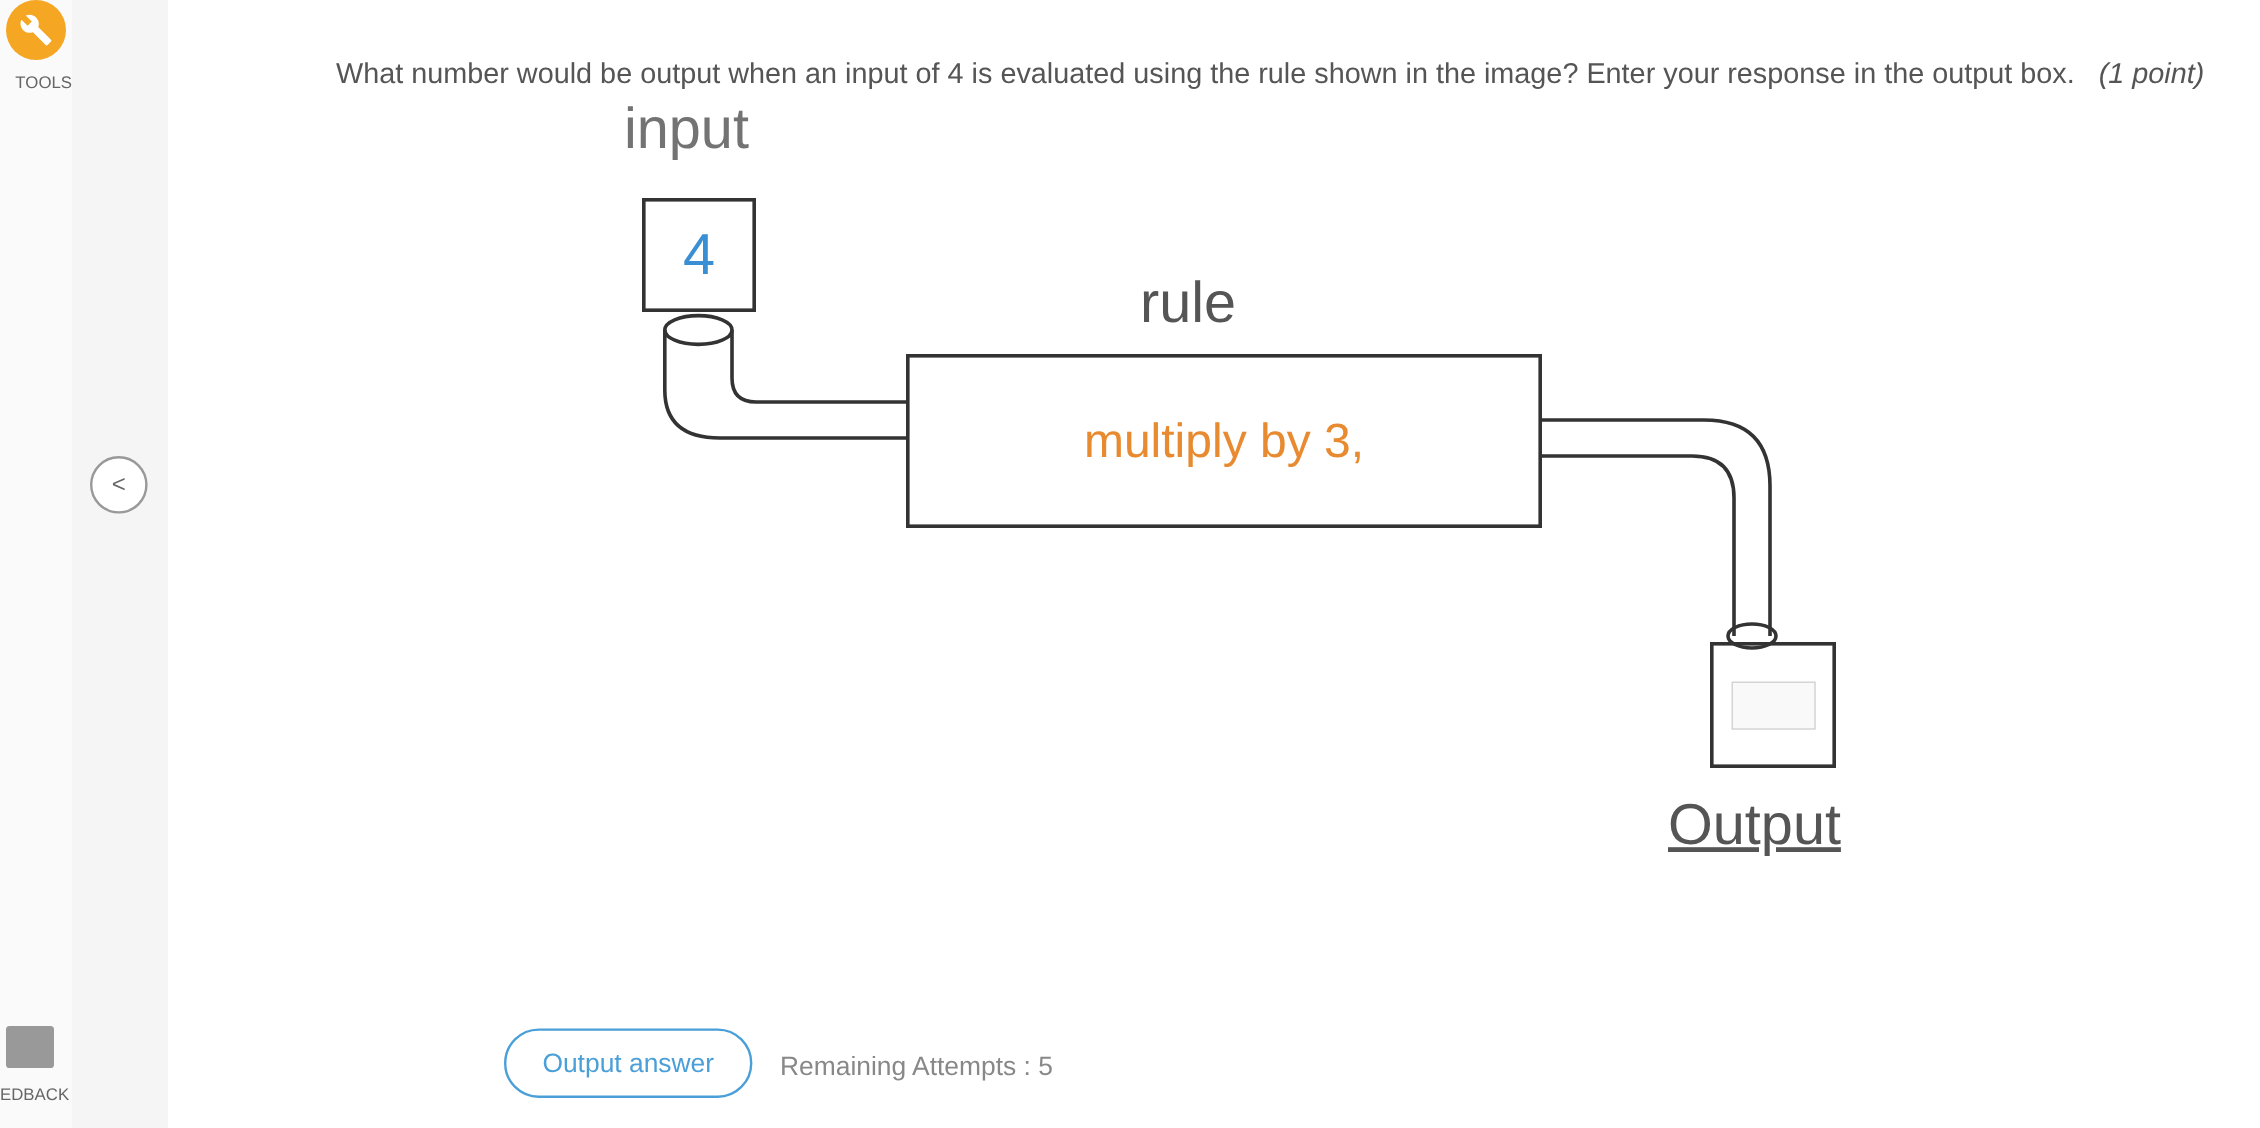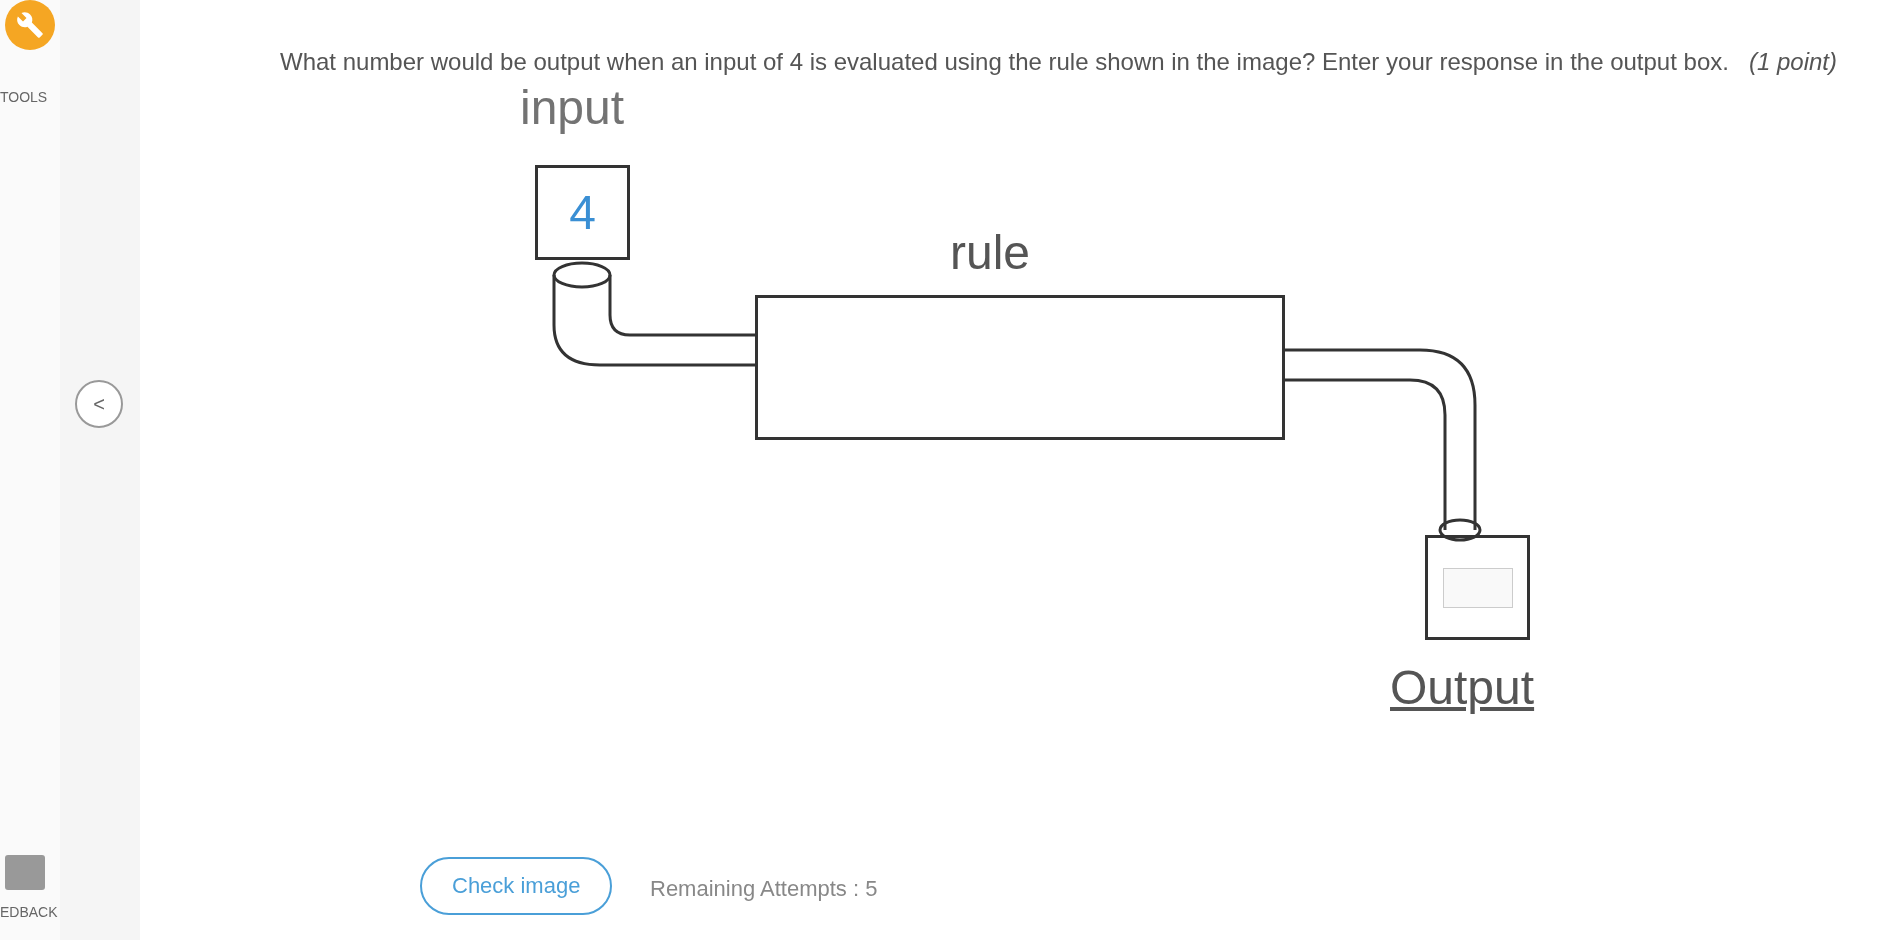--- a/index.html
+++ b/index.html
@@ -35,24 +35,23 @@
       align-items: center;
       justify-content: center;
       color: white;
       font-size: 24px;
     }
     .tools-label {
       position: absolute;
       left: 0;
       top: 60px;
       width: 60px;
-      text-align: left;
+      text-align: right;
       font-size: 14px;
       color: #666;
-      margin-top: 29px;
     }
     .feedback-button {
       position: absolute;
       left: 5px;
       bottom: 50px;
       width: 40px;
       height: 35px;
       background: #999;
       border-radius: 3px;
     }
@@ -247,29 +246,30 @@
     </div>
 
     <svg class="pipe1" width="230" height="130">
       <ellipse cx="42" cy="15" rx="28" ry="12" fill="none" stroke="#333" stroke-width="3"></ellipse>
       <path d="M 14 15 L 14 65 Q 14 105 60 105 L 220 105" fill="none" stroke="#333" stroke-width="3"></path>
       <path d="M 70 15 L 70 55 Q 70 75 90 75 L 220 75" fill="none" stroke="#333" stroke-width="3"></path>
     </svg>
 
     <div class="rule-label">rule</div>
     <div class="rule-box">
+      <div>multiply by 3,</div>
     </div>
 
     <svg class="pipe2" width="240" height="220">
       <path d="M 5 15 L 140 15 Q 195 15 195 70 L 195 195" fill="none" stroke="#333" stroke-width="3"></path>
       <path d="M 5 45 L 130 45 Q 165 45 165 80 L 165 195" fill="none" stroke="#333" stroke-width="3"></path>
       <ellipse cx="180" cy="195" rx="20" ry="10" fill="none" stroke="#333" stroke-width="3"></ellipse>
     </svg>
 
     <div class="output-box">
       <input type="text" class="output-input" value="" style="">
     </div>
     <div class="output-label">Output</div>
   </div>
 
-  <button class="check-button">Check image</button>
+  <button class="check-button">Output answer</button>
   <div class="attempts-text">Remaining Attempts : 5</div>
 </div>
 
 </body></html>

